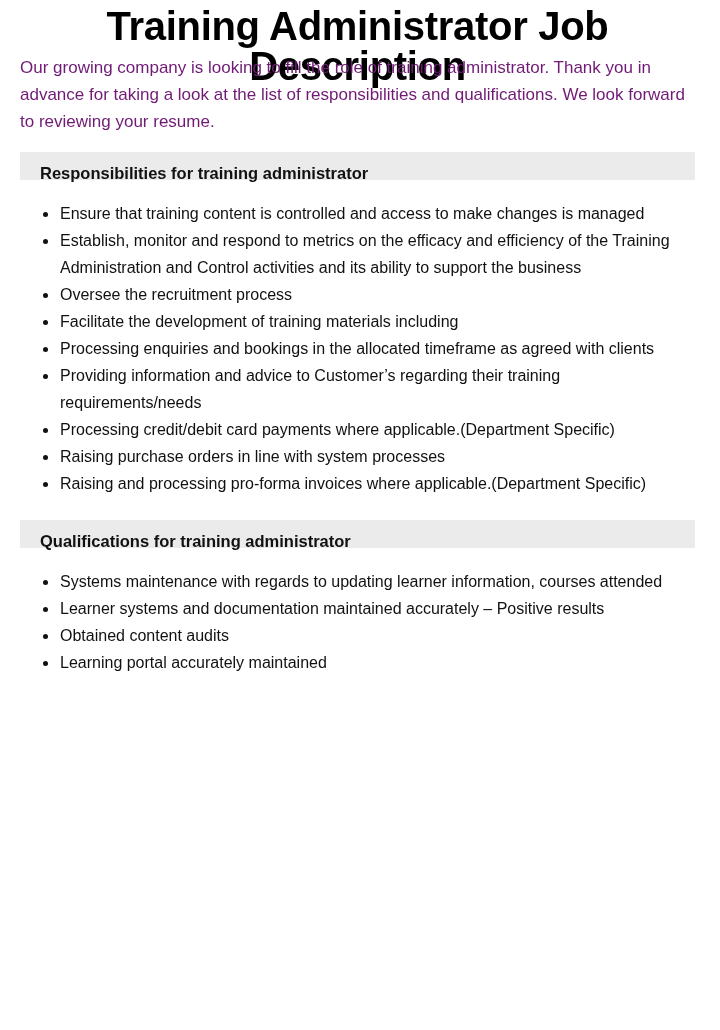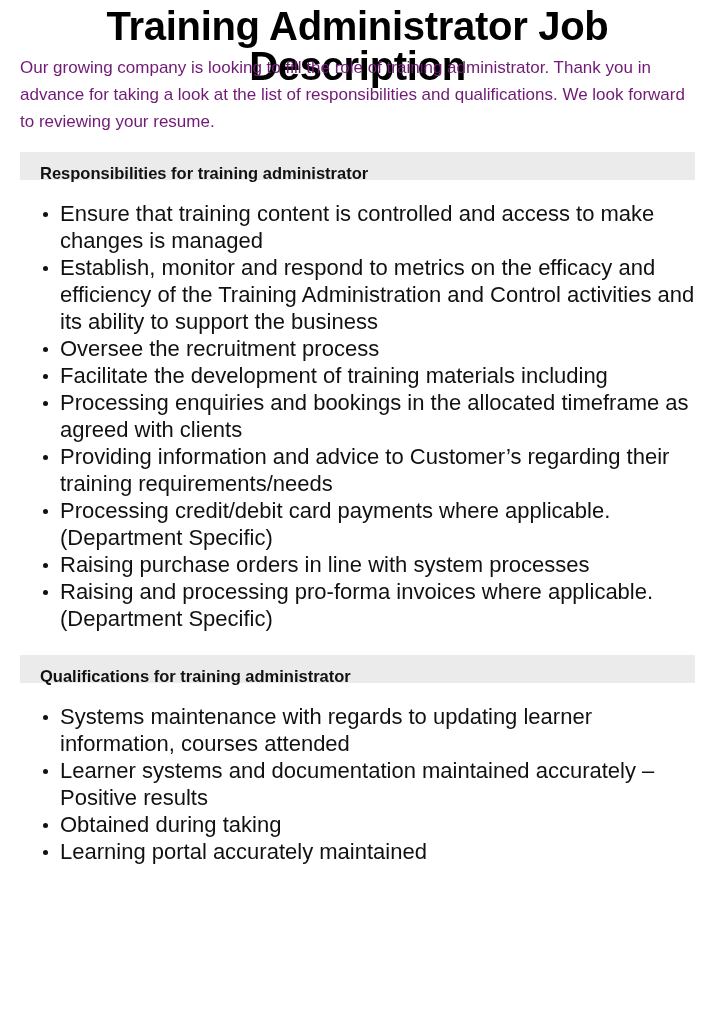--- a/index.html
+++ b/index.html
@@ -47,21 +47,21 @@
       font-weight: bold;
       color: #111111;
     }
     .list {
       margin: 20px 0 0 0;
       padding: 0 0 0 40px;
       list-style: none;
     }
     .list li {
       position: relative;
-      font-size: 22px;
+      font-size: 16px;
       line-height: 27px;
       color: #111111;
     }
     .list li::before {
       content: "";
       position: absolute;
       left: -17px;
       top: 12px;
       width: 5px;
       height: 5px;
@@ -92,16 +92,16 @@
     <li>Processing credit/debit card payments where applicable.(Department Specific)</li>
     <li>Raising purchase orders in line with system processes</li>
     <li>Raising and processing pro-forma invoices where applicable.(Department Specific)</li>
   </ul>
 
   <div class="section-header qual">Qualifications for training administrator</div>
 
   <ul class="list">
     <li>Systems maintenance with regards to updating learner information, courses attended</li>
     <li>Learner systems and documentation maintained accurately – Positive results</li>
-    <li>Obtained during taking</li>
+    <li>Obtained content audits</li>
     <li>Learning portal accurately maintained</li>
   </ul>
 </div>
 
 </body></html>

